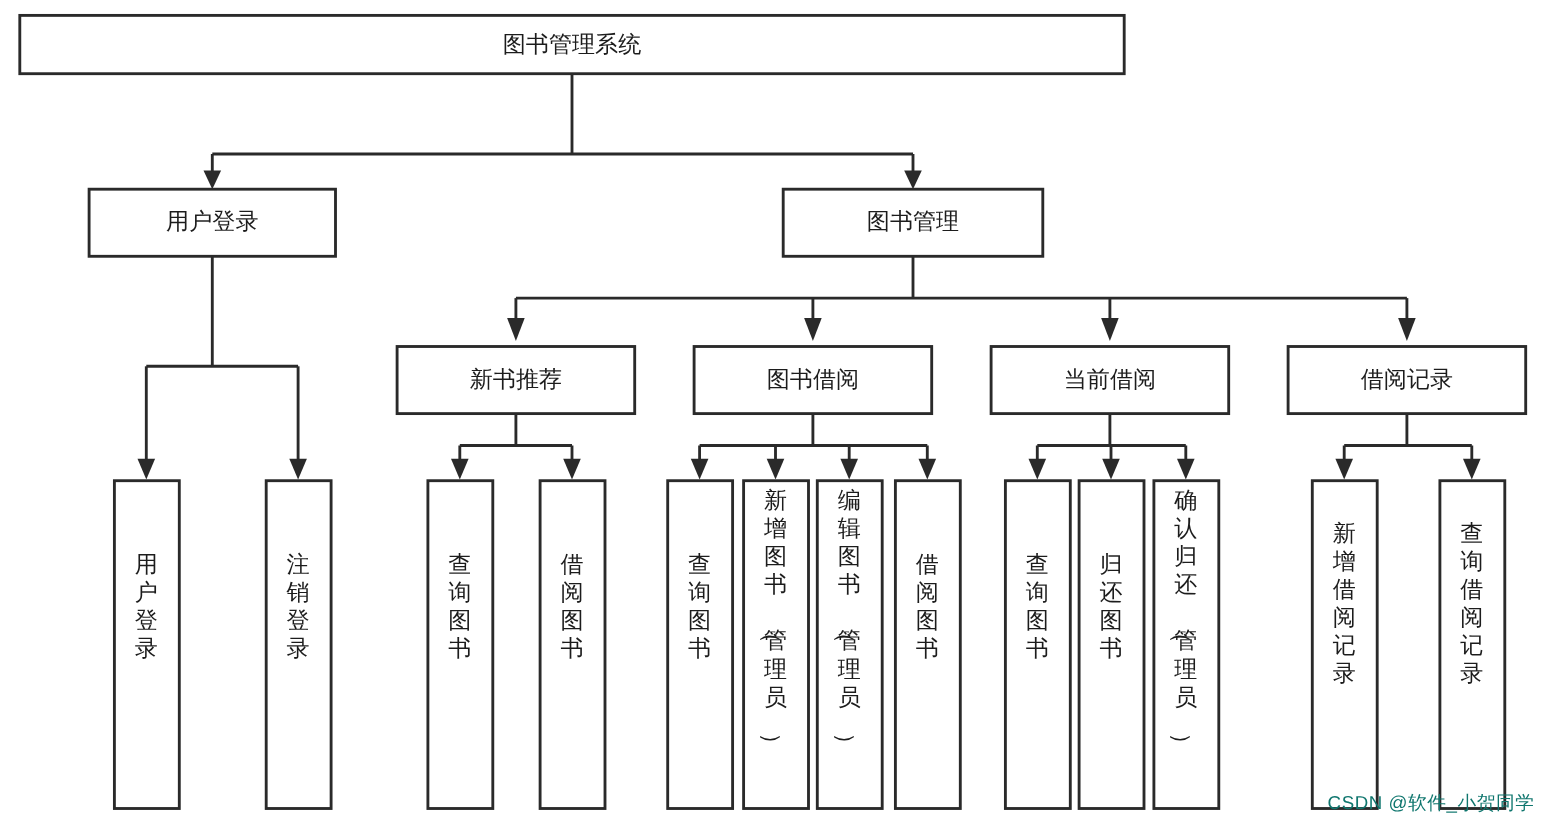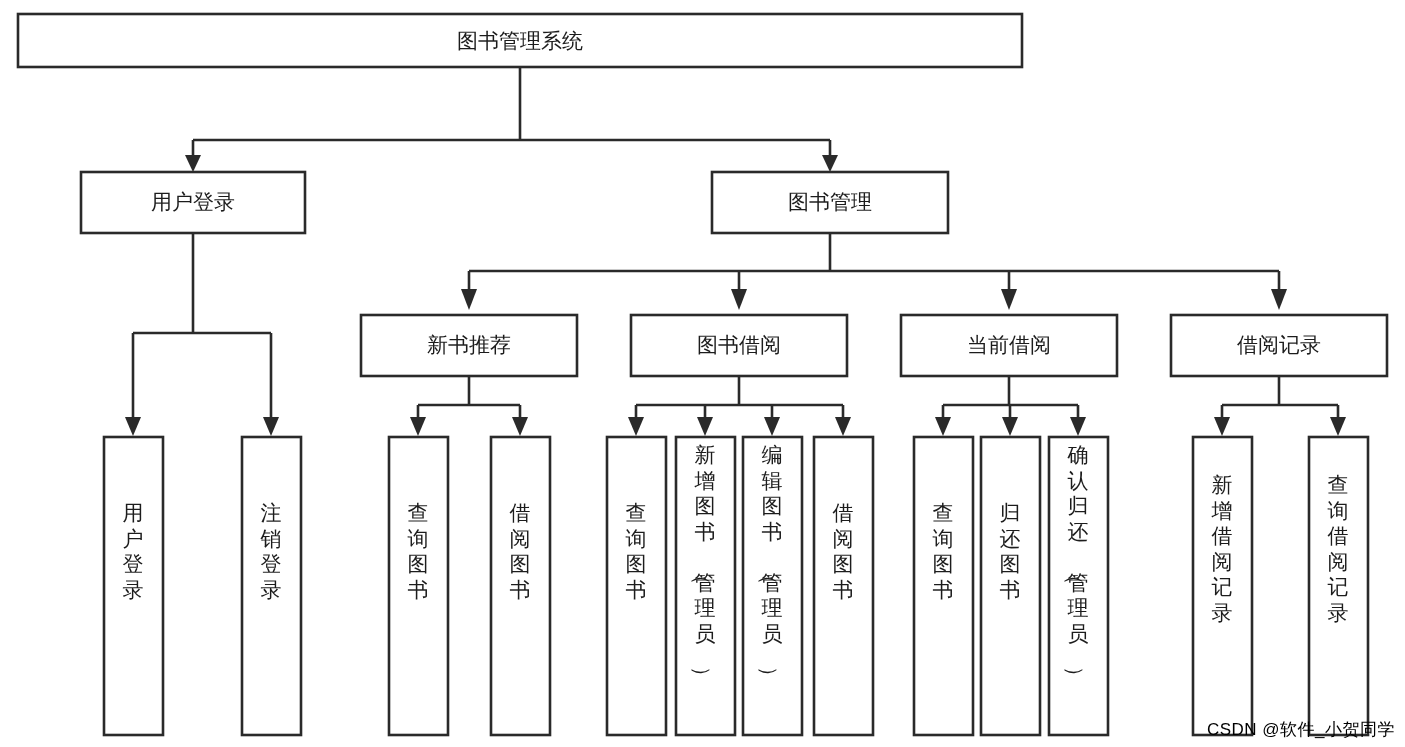--- a/index.html
+++ b/index.html
@@ -52,21 +52,21 @@
   .node-label-v {
     fill: #1c1c1c;
     font-family: "Liberation Sans", "DejaVu Sans", sans-serif;
     font-size: 21px;
     text-anchor: middle;
   }
   .watermark {
     position: absolute;
     right: 10px;
     bottom: 6px;
-    color: #000000;
+    color: #0f766e;
     font-size: 17px;
     font-family: "Liberation Sans", "DejaVu Sans", sans-serif;
     letter-spacing: 0.5px;
     white-space: nowrap;
     pointer-events: none;
   }
 </style>
 </head>
 <body>
 

